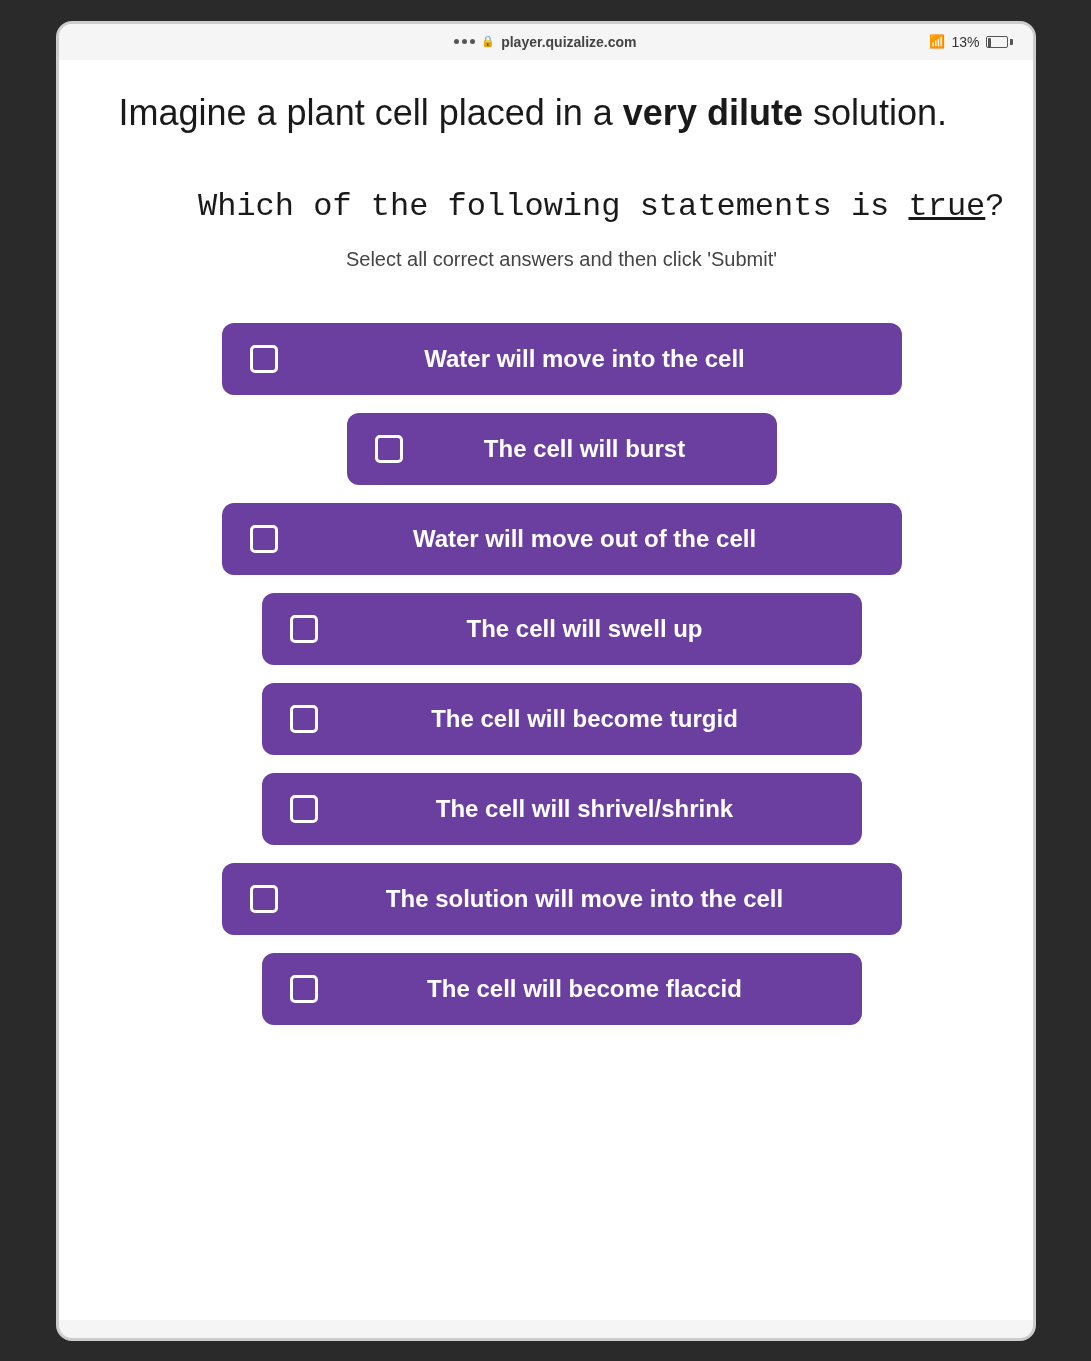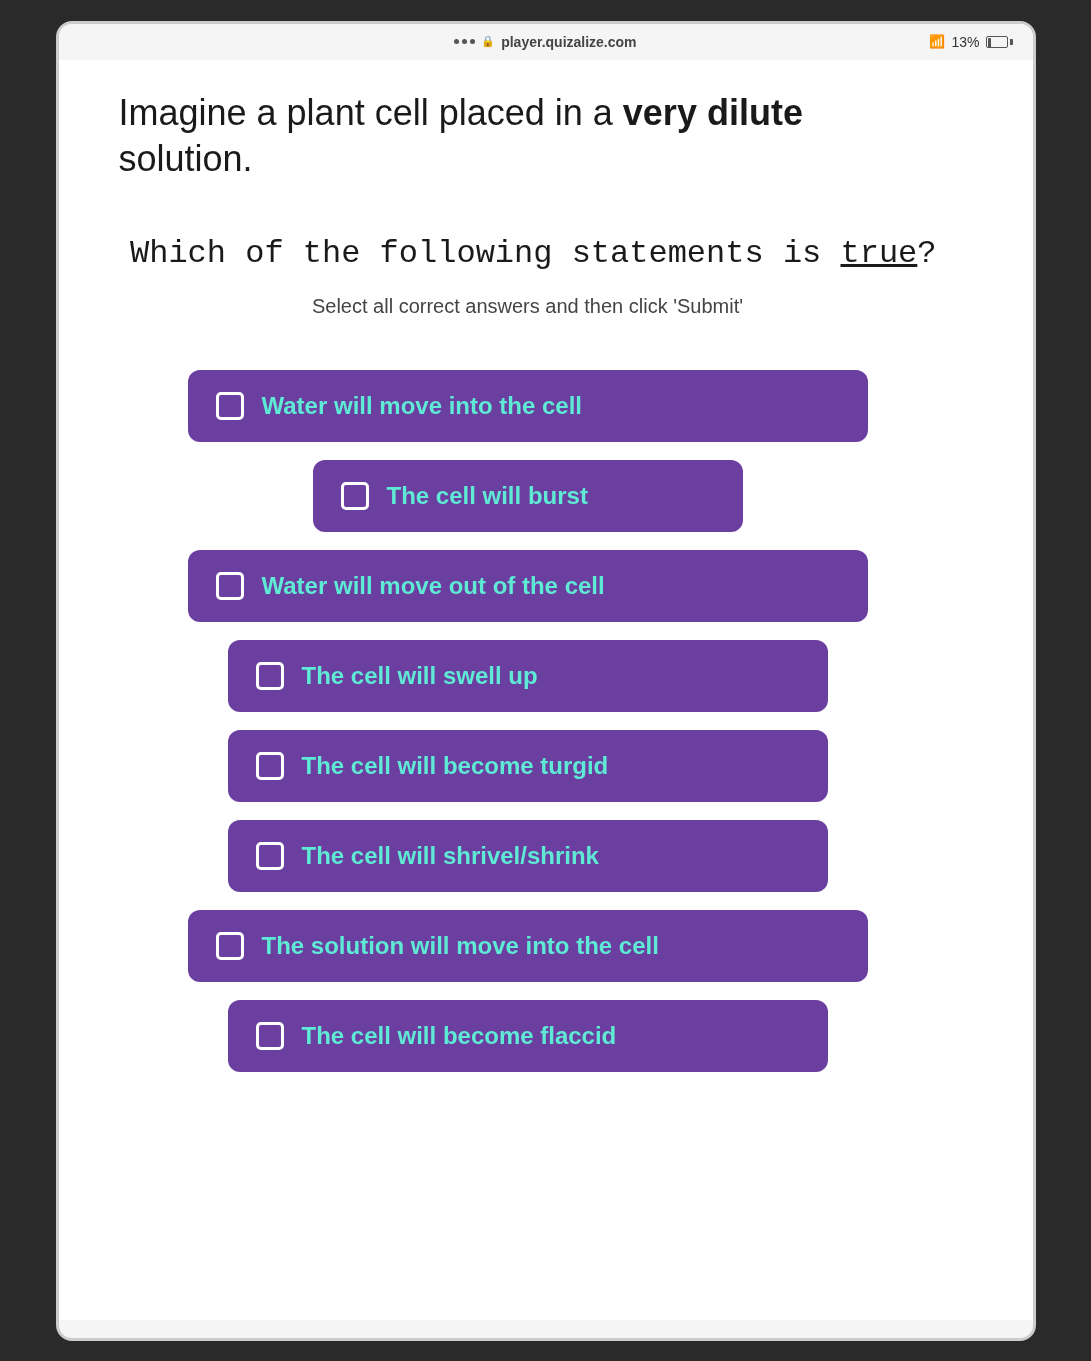--- a/index.html
+++ b/index.html
@@ -97,21 +97,21 @@
     }
     .battery-tip {
       width: 3px;
       height: 6px;
       background: #555;
       border-radius: 0 1px 1px 0;
       margin-left: 1px;
     }
 
     .page-content {
-      padding: 30px 96px 40px 60px;
+      padding: 30px 28px 40px 60px;
       background: white;
       min-height: 1260px;
     }
 
     .question-title {
       font-size: 36px;
       font-weight: 400;
       color: #1a1a1a;
       line-height: 1.3;
       margin-bottom: 50px;
@@ -145,29 +145,29 @@
       flex-direction: column;
       gap: 0px;
       align-items: center;
     }
 
     .answer-btn {
       display: flex;
       align-items: center;
       gap: 18px;
       background: #6B3FA0;
-      color: #5eead4;
+      color: #ffffff;
       border: none;
       border-radius: 12px;
       padding: 22px 28px;
       font-size: 24px;
       font-weight: 600;
       cursor: pointer;
       margin-bottom: 18px;
-      text-align: left;
+      text-align: center;
     }
 
     .answer-btn.wide {
       width: 680px;
     }
 
     .answer-btn.medium {
       width: 600px;
     }
 

